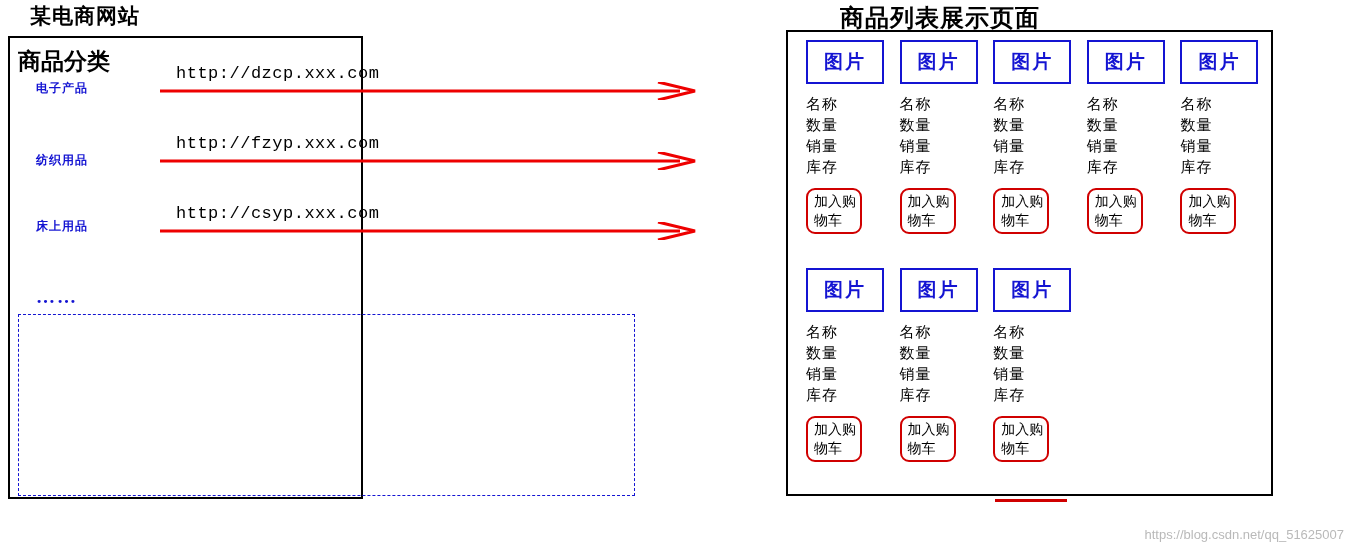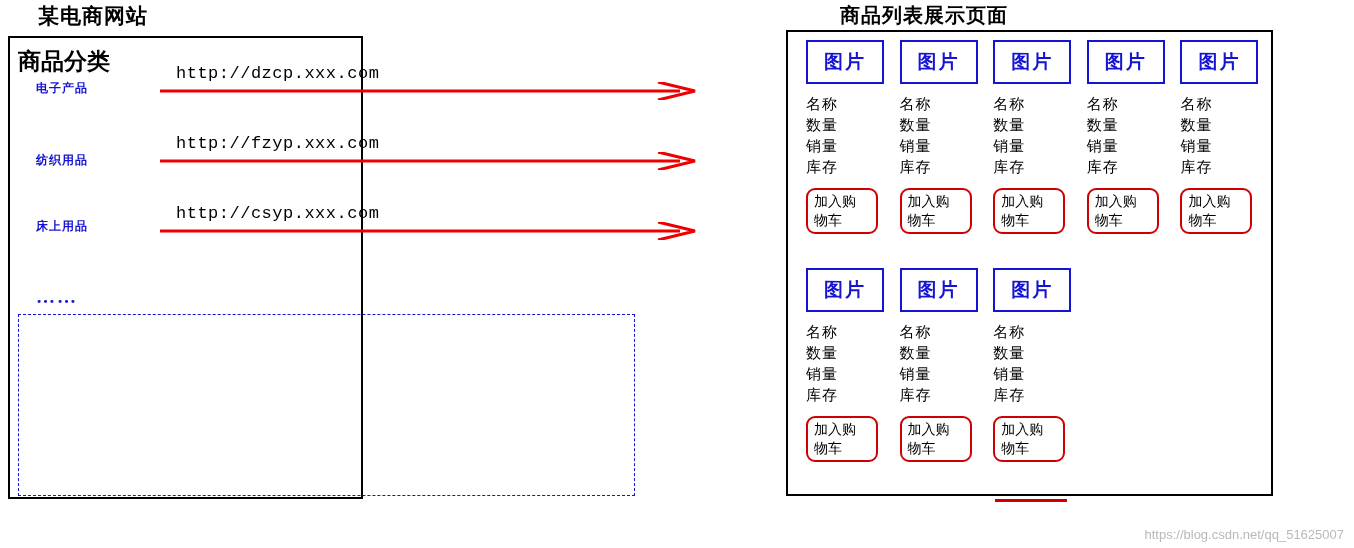--- a/index.html
+++ b/index.html
@@ -16,21 +16,21 @@
   }
   .stage {
     position: relative;
     width: 1354px;
     height: 548px;
   }
 
   
   #left-title {
     position: absolute;
-    left: 38px;
+    left: 30px;
     top: 2px;
     font-size: 21px;
     color: #000;
     font-family: "Liberation Serif", serif;
     font-weight: 700;
     letter-spacing: 1px;
   }
   #left-box {
     position: absolute;
     left: 8px;
@@ -119,21 +119,21 @@
     font-family: "Liberation Serif", serif;
     white-space: pre-line;
     letter-spacing: 0.5px;
   }
 
   
   #right-title {
     position: absolute;
     left: 840px;
     top: 2px;
-    font-size: 20px;
+    font-size: 24px;
     font-weight: 700;
     color: #000;
     font-family: "Liberation Serif", serif;
     letter-spacing: 1px;
   }
   #right-box {
     position: absolute;
     left: 786px;
     top: 30px;
     width: 487px;
@@ -176,21 +176,21 @@
   .field-list {
     margin-top: 10px;
     font-size: 15px;
     line-height: 21px;
     color: #000;
     font-family: "Liberation Serif", serif;
     letter-spacing: 1px;
   }
   .cart-btn {
     margin-top: 10px;
-    width: 72px;
+    width: 56px;
     height: 46px;
     border: 2px solid #d00000;
     border-radius: 9px;
     box-sizing: border-box;
     display: flex;
     flex-direction: column;
     align-items: flex-start;
     justify-content: center;
     padding-left: 6px;
     font-size: 14px;

